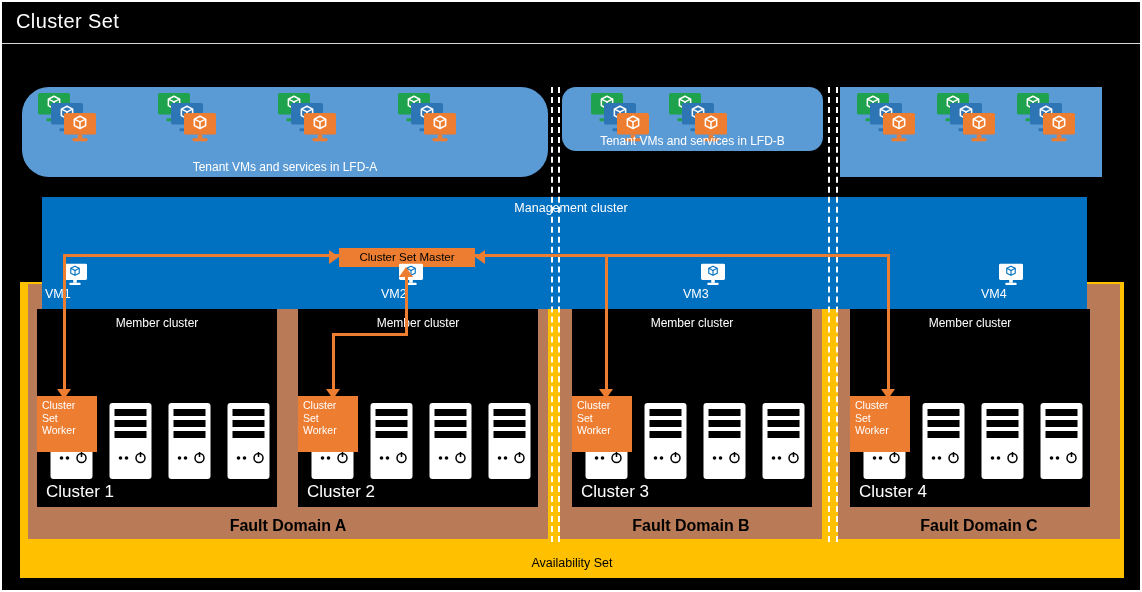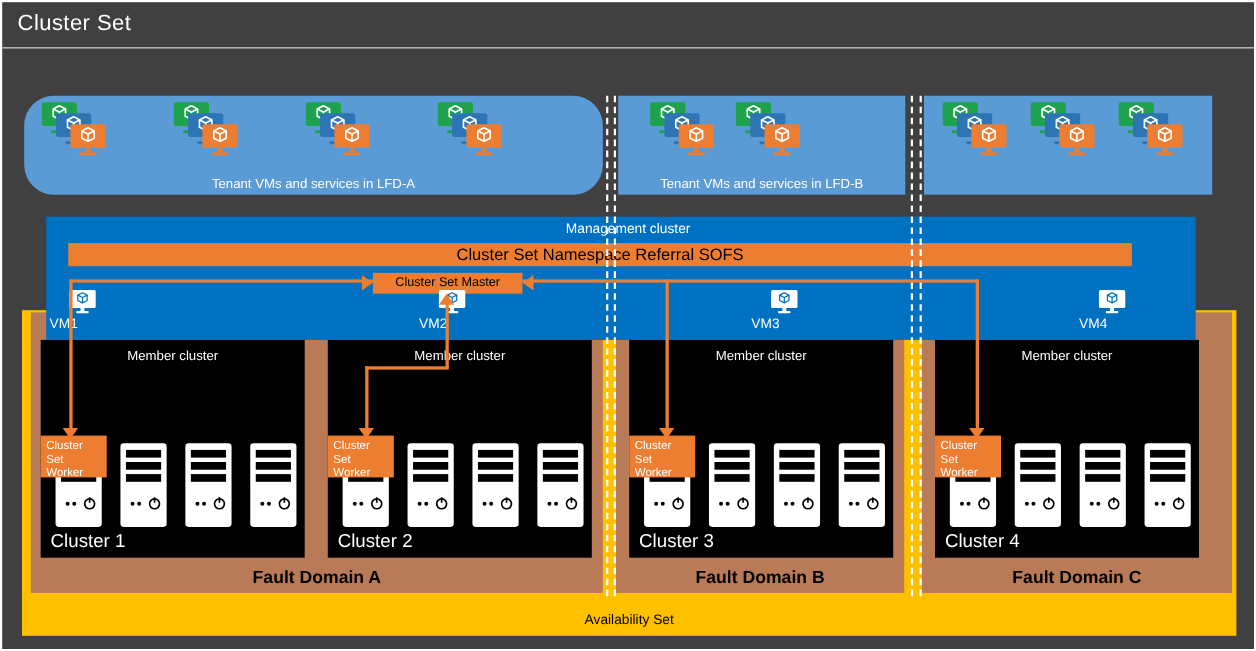--- a/index.html
+++ b/index.html
@@ -1,17 +1,17 @@
 <!DOCTYPE html>
 <html><head>
 <meta charset="utf-8">
 <style>
   * { margin:0; padding:0; box-sizing:border-box; }
   body { background:#ffffff; font-family:"Liberation Sans", sans-serif; }
-  .canvas { position:relative; width:1142px; height:592px; background:#404040; border:2px solid #fff; overflow:hidden; }
+  .canvas { position:relative; width:1142px; height:592px; background:#000000; border:2px solid #fff; overflow:hidden; }
   .defs { position:absolute; width:0; height:0; overflow:hidden; }
 
   .title { position:absolute; left:14px; top:8px; color:#fff; font-size:20px; letter-spacing:.4px; }
   .title-rule { position:absolute; left:0; top:41px; width:100%; height:1px; background:rgba(255,255,255,.85); }
 
   .tenant { position:absolute; background:#5B9BD5; }
   .tenant-label { position:absolute; left:0; right:0; bottom:3px; text-align:center; color:#fff; font-size:12px; }
   .vm-group { position:absolute; width:62px; height:54px; }
   .mon { position:absolute; width:34px; height:32px; }
   .mon.g { left:0; top:0; color:#1FA24E; }
@@ -21,21 +21,21 @@
   .avail { position:absolute; background:#FFC000; }
   .avail-label { position:absolute; left:0; right:0; bottom:8px; text-align:center; font-weight:normal; font-size:12.5px; color:#000; }
 
   .fd { position:absolute; background:#B97A57; }
   .fd-label { position:absolute; left:0; right:0; bottom:4px; text-align:center; font-weight:bold; font-size:16px; color:#000; }
 
   .mcluster { position:absolute; width:240px; height:198px; background:#000; }
   .mc-header { position:absolute; top:7px; left:0; right:0; text-align:center; color:#fff; font-size:12px; }
   .mc-name { position:absolute; bottom:5px; left:9px; color:#fff; font-size:17px; }
   .srv { position:absolute; top:93px; width:45px; height:78px; }
-  .worker { position:absolute; left:0; top:87px; width:60px; height:38px; background:#ED7D31; color:#fff; font-size:10.5px; line-height:1.2; padding:3px 5px; }
+  .worker { position:absolute; left:0; top:87px; width:60px; height:56px; background:#ED7D31; color:#fff; font-size:10.5px; line-height:1.2; padding:3px 5px; }
 
   .mgmt { position:absolute; background:#0070C0; }
   .mgmt-label { position:absolute; top:4px; left:13px; right:0; text-align:center; color:#fff; font-size:12.5px; }
   .sofs { position:absolute; left:20px; top:24px; width:967px; height:21px; background:#ED7D31; color:#000; font-size:15px; text-align:center; line-height:21px; }
   .master { position:absolute; left:297px; top:51px; width:136px; height:19px; background:#ED7D31; color:#000; font-size:11.5px; text-align:center; line-height:19px; }
   .vm-icon { position:absolute; width:26px; height:24px; color:#fff; --cube:#0070C0; }
   .vm-label { position:absolute; top:90px; width:60px; color:#fff; font-size:12.5px; }
 
   .dash { position:absolute; top:85px; height:455px; width:0; border-left:2px dashed #fff; }
 
@@ -119,21 +119,21 @@
       <svg class="mon b">
           <use href="#sym-monitor" xlink:href="#sym-monitor"></use>
         </svg>
       <svg class="mon o">
           <use href="#sym-monitor" xlink:href="#sym-monitor"></use>
         </svg>
     </div>
     <div class="tenant-label">Tenant VMs and services in LFD-A</div>
   </div>
 
-  <div class="tenant" style="left:560px;top:85px;width:261px;height:90px;">
+  <div class="tenant" style="left:560px;top:85px;width:261px;height:64px;border-radius:14px;">
     <div class="vm-group" style="left:28px;top:5px;">
       <svg class="mon g">
           <use href="#sym-monitor" xlink:href="#sym-monitor"></use>
         </svg>
       <svg class="mon b">
           <use href="#sym-monitor" xlink:href="#sym-monitor"></use>
         </svg>
       <svg class="mon o">
           <use href="#sym-monitor" xlink:href="#sym-monitor"></use>
         </svg>
@@ -269,21 +269,20 @@
       </svg>
     <svg class="srv" style="left:189px;">
         <use href="#sym-server" xlink:href="#sym-server"></use>
       </svg>
     <div class="worker">Cluster Set Worker</div>
     <div class="mc-name">Cluster 4</div>
   </div>
 
   <div class="mgmt" style="left:40px;top:195px;width:1045px;height:112px;">
     <div class="mgmt-label">Management cluster</div>
-    <div class="sofs">Cluster Set Namespace Referral SOFS</div>
     <div class="master">Cluster Set Master</div>
 
     <svg class="vm-icon" style="left:20px;top:66px;">
         <use href="#sym-monitor" xlink:href="#sym-monitor"></use>
       </svg>
     <svg class="vm-icon" style="left:356px;top:66px;">
         <use href="#sym-monitor" xlink:href="#sym-monitor"></use>
       </svg>
     <svg class="vm-icon" style="left:658px;top:66px;">
         <use href="#sym-monitor" xlink:href="#sym-monitor"></use>

